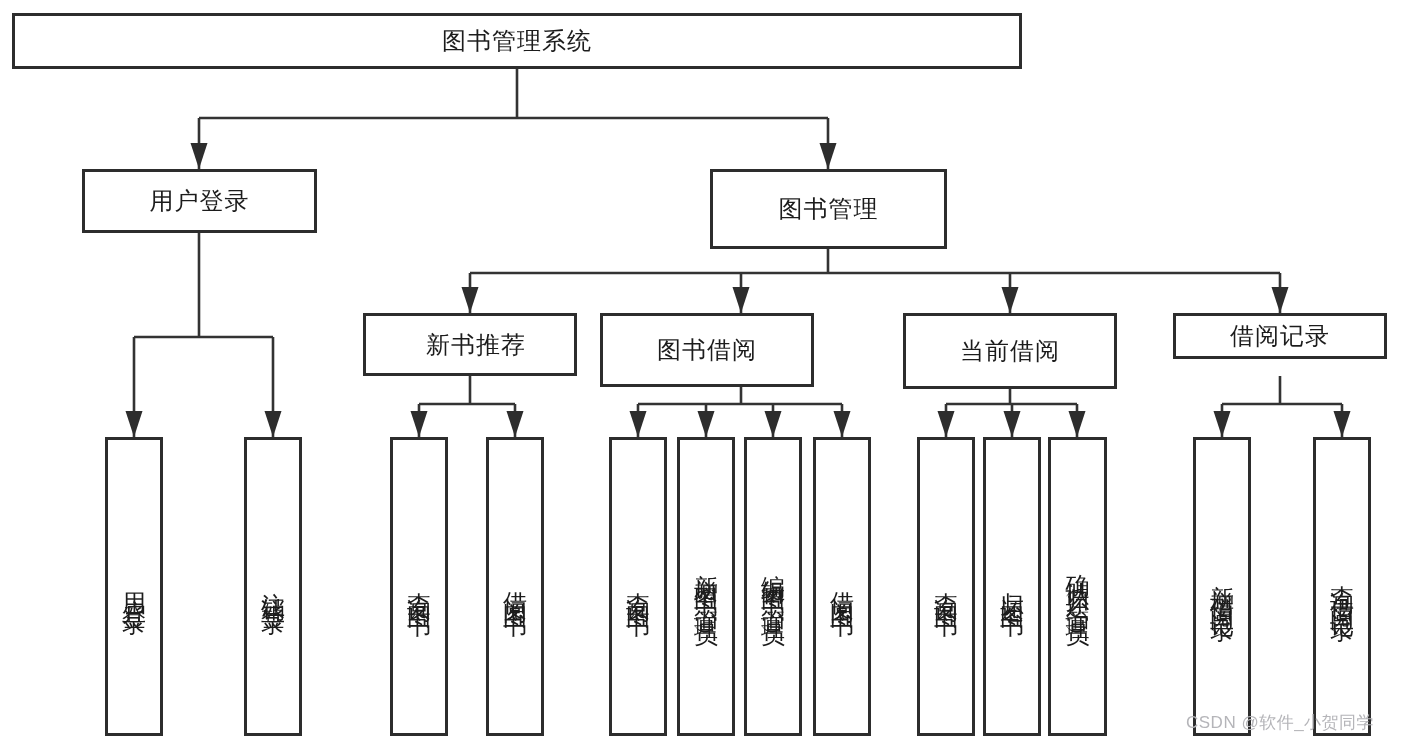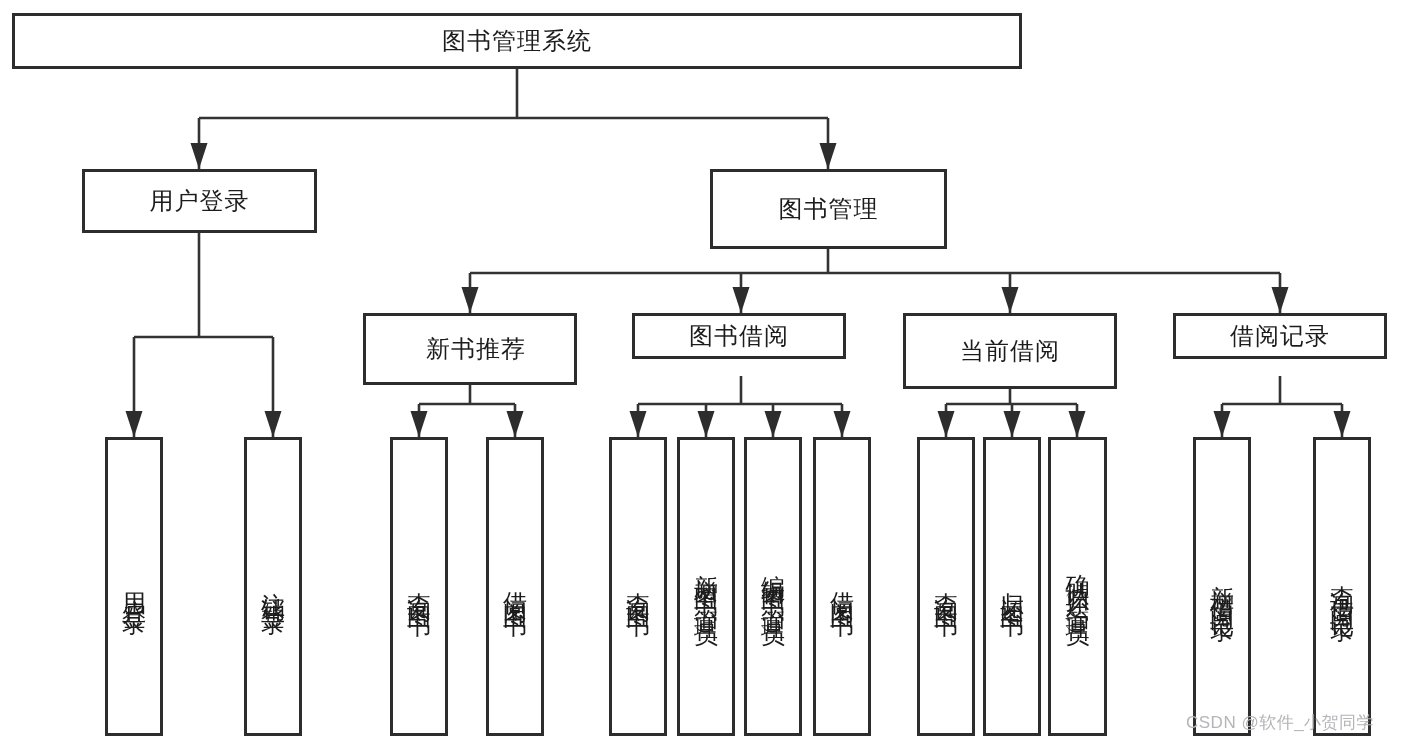--- a/index.html
+++ b/index.html
@@ -65,24 +65,24 @@
     <span class="hlabel">图书管理系统</span>
   </div>
 
   <div class="box" style="left:82px;top:169px;width:235px;height:64px;">
     <span class="hlabel">用户登录</span>
   </div>
   <div class="box" style="left:710px;top:169px;width:237px;height:80px;">
     <span class="hlabel">图书管理</span>
   </div>
 
-  <div class="box" style="left:363px;top:313px;width:214px;height:72px;padding-left:12px;">
+  <div class="box" style="left:363px;top:313px;width:214px;height:63px;padding-left:12px;">
     <span class="hlabel">新书推荐</span>
   </div>
-  <div class="box" style="left:632px;top:313px;width:214px;height:46px;">
+  <div class="box" style="left:600px;top:313px;width:214px;height:74px;">
     <span class="hlabel">图书借阅</span>
   </div>
   <div class="box" style="left:903px;top:313px;width:214px;height:76px;">
     <span class="hlabel">当前借阅</span>
   </div>
   <div class="box" style="left:1173px;top:313px;width:214px;height:46px;">
     <span class="hlabel">借阅记录</span>
   </div>
 
   <div class="box leaf" style="left:105px;top:437px;width:58px;height:299px;">

